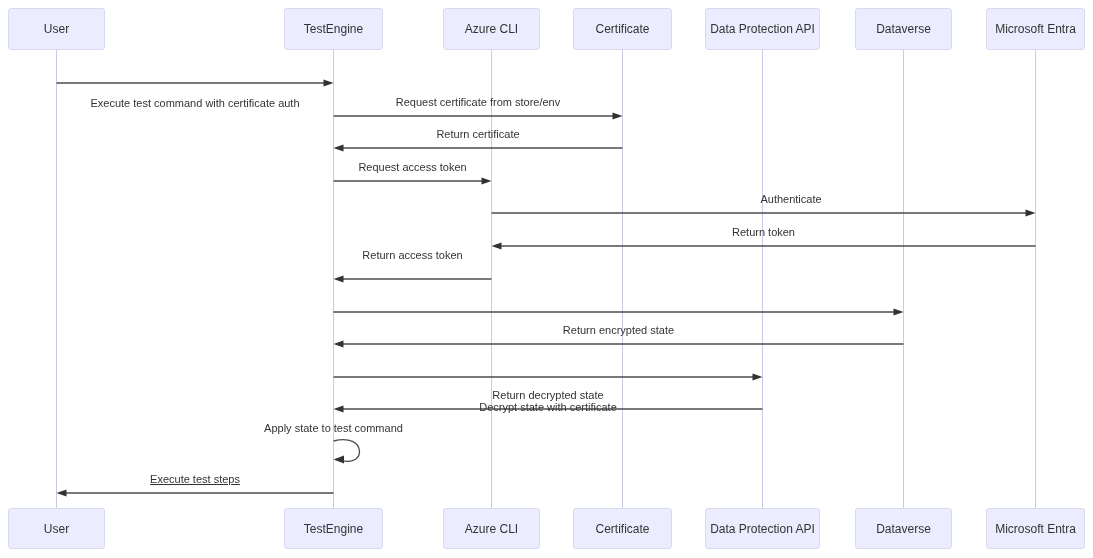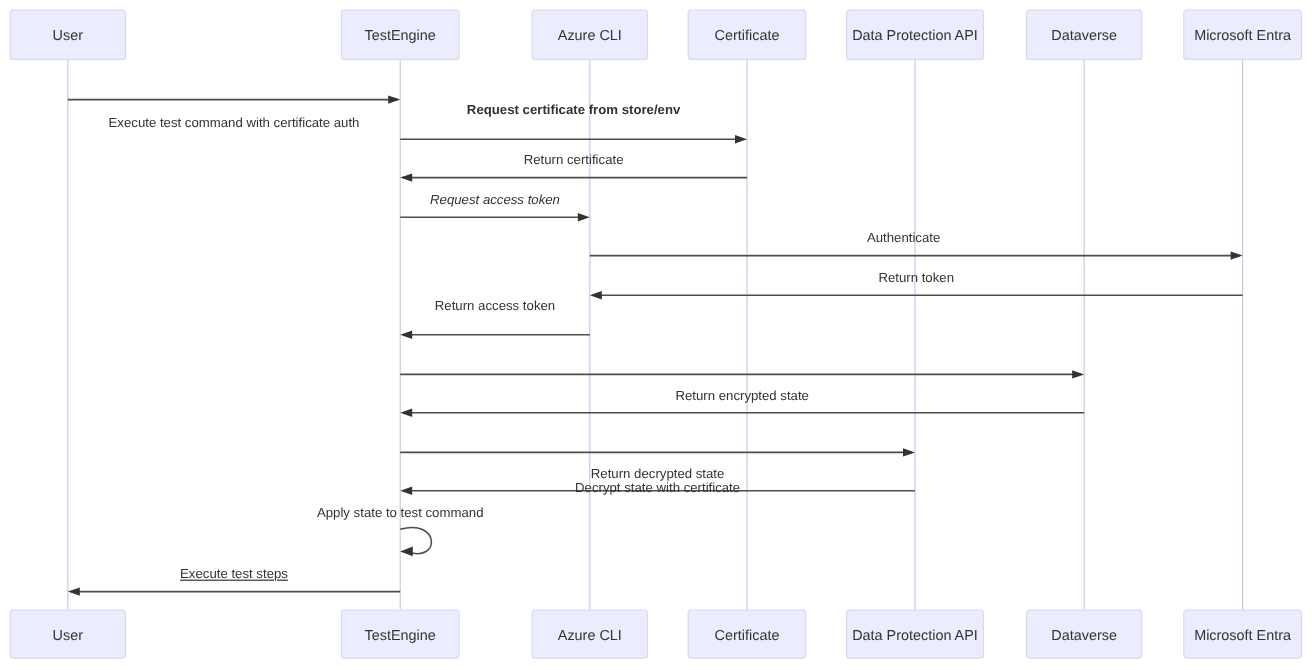--- a/index.html
+++ b/index.html
@@ -133,24 +133,24 @@
       <span>Data Protection API</span>
     </div>
   <div class="actor bottom" style="left:855px; top:508px; width:97px;">
       <span>Dataverse</span>
     </div>
   <div class="actor bottom" style="left:986px; top:508px; width:99px;">
       <span>Microsoft Entra</span>
     </div>
 
   <div class="msg" style="left:195px;   top:48px;margin-top:48px;">Execute test command with certificate auth</div>
-  <div class="msg" style="left:478px;   top:85px;font-weight:bold;">Request certificate from store/env</div>
+  <div class="msg" style="left:478px;   top:95px;">Request certificate from store/env</div>
   <div class="msg" style="left:478px;   top:127px;">Return certificate</div>
-  <div class="msg" style="left:412.5px; top:160px;font-style:italic;">Request access token</div>
-  <div class="msg" style="left:753px; top:192px;">Authenticate</div>
+  <div class="msg" style="left:412.5px; top:160px;">Request access token</div>
+  <div class="msg" style="left:791px; top:192px;">Authenticate</div>
   <div class="msg" style="left:763.5px; top:225px;">Return token</div>
   <div class="msg" style="left:412.5px; top:248px;">Return access token</div>
   <div class="msg" style="left:618.5px; top:323px;">Return encrypted state</div>
   <div class="msg" style="left:548px;   top:356px;margin-top:44px;">Decrypt state with certificate</div>
   <div class="msg" style="left:548px;   top:388px;">Return decrypted state</div>
   <div class="msg" style="left:333.5px; top:421px;">Apply state to test command</div>
   <div class="msg" style="left:195px;   top:472px;text-decoration:underline;">Execute test steps</div>
 
 </div>
 

